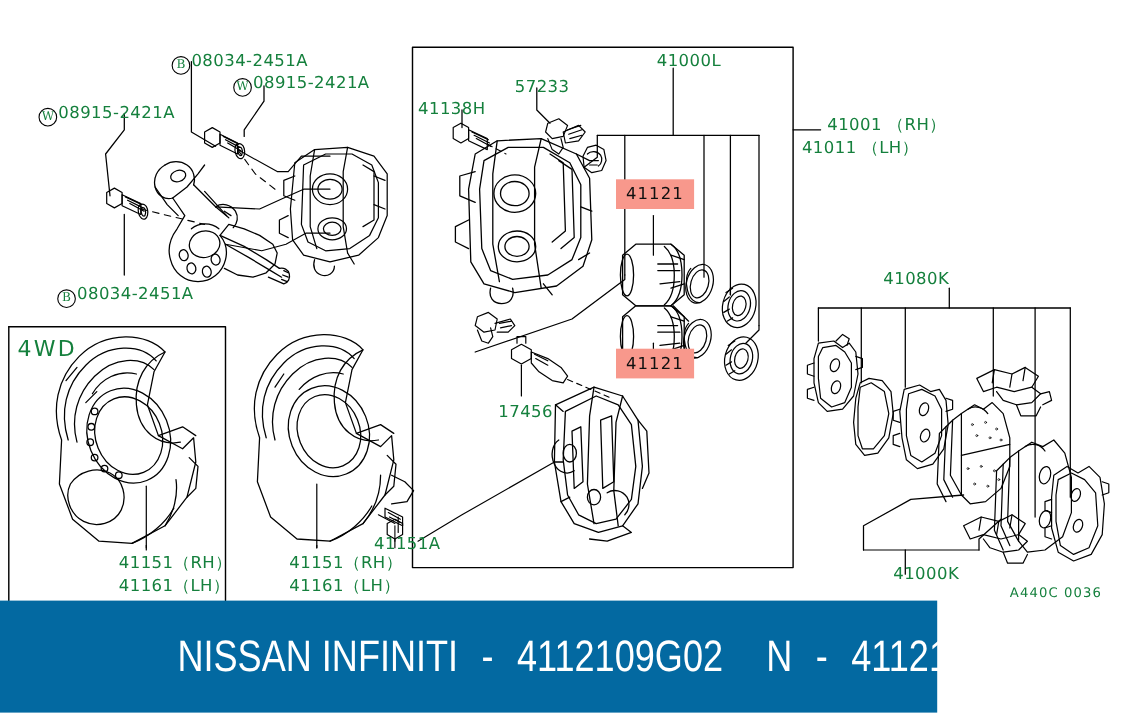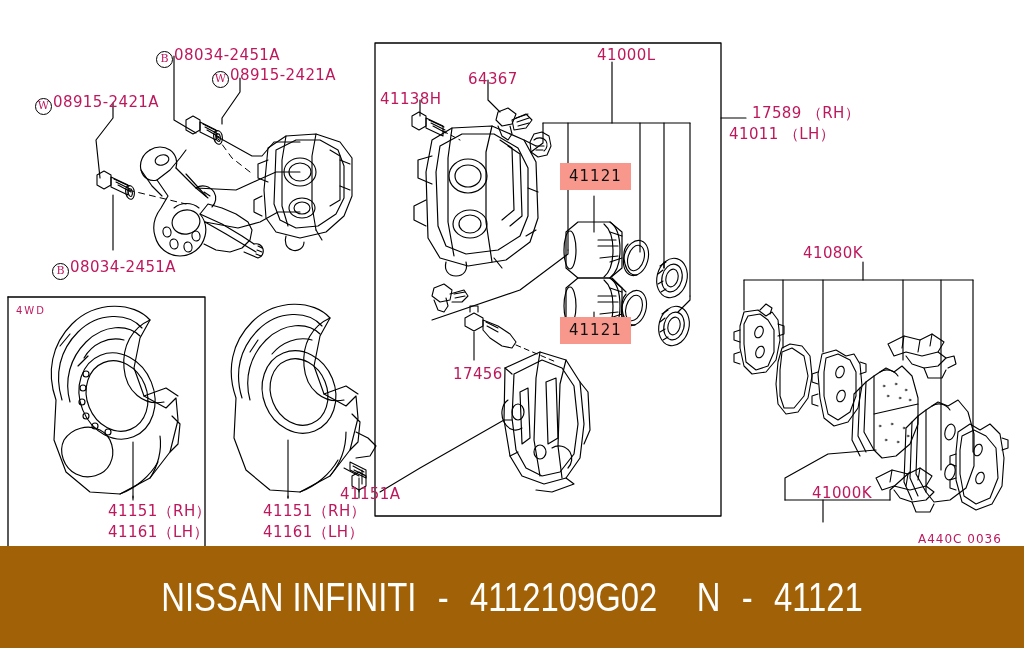--- a/index.html
+++ b/index.html
@@ -13,27 +13,27 @@
   }
   #sheet{position:absolute;left:0;top:0;width:1024px;height:648px;}
   .layer{position:absolute;left:0;top:0;width:1024px;height:648px;}
   svg.layer{pointer-events:none;}
 
   
   .lbl{
     position:absolute;
     font-family:"DejaVu Sans",sans-serif;
     font-size:15px;
-    color:#be185d;
+    color:#15803d;
     white-space:nowrap;
     letter-spacing:0.4px;
     line-height:1.25;
   }
   .lbl.code{font-size:12px;letter-spacing:1px;}
-  .lbl.boxttl{font-size:10px;letter-spacing:2px;}
+  .lbl.boxttl{font-size:20px;letter-spacing:2px;}
 
   
   .cmark{
     display:inline-block;
     width:15px;height:15px;
     border:1.3px solid #000;
     border-radius:50%;
     text-align:center;
     line-height:13px;
     font-size:11px;
@@ -52,22 +52,22 @@
     letter-spacing:1px;
     padding:4px 9px 5px 9px;
     font-family:"DejaVu Sans",sans-serif;
     white-space:nowrap;
   }
 
   
   #banner{
     position:absolute;
     left:0;top:546px;
-    width:1024px;height:102px;
-    background:#a16207;
+    width:852px;height:102px;
+    background:#0369a1;
   }
   #banner .btxt{
     position:absolute;
     left:0;top:0;width:1024px;height:102px;
     display:flex;align-items:center;justify-content:center;
     color:#ffffff;
     font-family:"Liberation Sans Narrow","Liberation Sans",sans-serif;
     font-size:40px;
     font-weight:400;
     letter-spacing:0px;
@@ -499,28 +499,28 @@
       <span class="cmark">W</span><span>08915-2421A</span>
     </div>
     <div class="lbl" style="left:35px;top:93px;">
       <span class="cmark">W</span><span>08915-2421A</span>
     </div>
     <div class="lbl" style="left:52px;top:258px;">
       <span class="cmark">B</span><span>08034-2451A</span>
     </div>
 
     <div class="lbl" style="left:597px;top:46px;text-align:center;">41000L</div>
-    <div class="lbl" style="left:468px;top:70px;">64367</div>
+    <div class="lbl" style="left:468px;top:70px;">57233</div>
     <div class="lbl" style="left:380px;top:90px;">41138H</div>
     <div class="lbl" style="left:453px;top:365px;">17456</div>
 
-    <div class="lbl" style="left:752px;top:104px;">17589 （RH）</div>
+    <div class="lbl" style="left:752px;top:104px;">41001 （RH）</div>
     <div class="lbl" style="left:729px;top:125px;">41011 （LH）</div>
     <div class="lbl" style="left:803px;top:244px;">41080K</div>
-    <div class="lbl" style="left:812px;top:484px;">41000K</div>
+    <div class="lbl" style="left:812px;top:512px;">41000K</div>
 
     <div class="lbl" style="left:108px;top:502px;">41151（RH）</div>
     <div class="lbl" style="left:108px;top:523px;">41161（LH）</div>
     <div class="lbl" style="left:263px;top:502px;">41151（RH）</div>
     <div class="lbl" style="left:263px;top:523px;">41161（LH）</div>
     <div class="lbl" style="left:340px;top:485px;">41151A</div>
 
     <div class="lbl boxttl" style="left:16px;top:305px;">4WD</div>
 
     <div class="lbl code" style="left:918px;top:532px;">A440C 0036</div>

